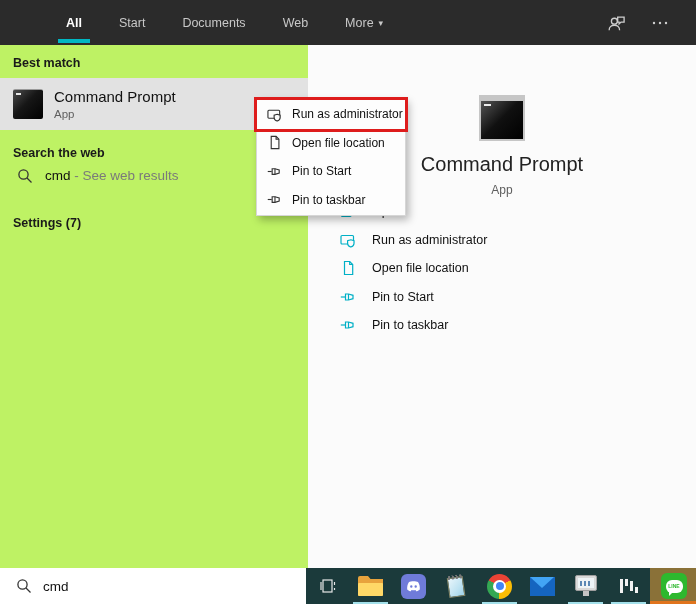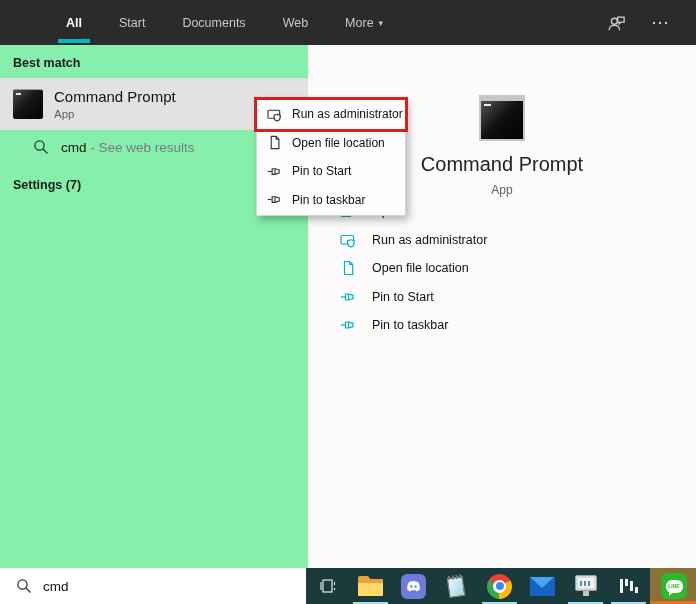--- a/index.html
+++ b/index.html
@@ -12,29 +12,29 @@
   .tab { display:flex; align-items:center; padding:0 2px; margin-right:33px; font-size:12.5px; color:#c8c8c8; cursor:pointer; position:relative; }
   .tab .caret { font-size:9px; margin-left:5px; color:#c8c8c8; }
   .tab.active { color:#ffffff; font-weight:bold;margin-left:44px; }
   .tab.active::after { content:""; position:absolute; left:-6px; right:-6px; bottom:2px; height:4px; background:#00b7c3; }
   .topbar-right { margin-left:auto; display:flex; align-items:center; gap:24px; padding-right:26px; }
   .topbar-icon { width:20px; height:20px; display:flex; align-items:center; justify-content:center; cursor:pointer; }
   .topbar-icon svg { stroke:#cfcfcf; fill:none; stroke-width:1.1; }
   .topbar-icon svg .fill { fill:#cfcfcf; stroke:none; }
 
   
-  .left-panel { position:absolute; left:0; top:45px; width:344px; height:523px; background:#86efac; border-right:1px solid #e0e0e0; }
+  .left-panel { position:absolute; left:0; top:45px; width:344px; height:523px; background:#bef264; border-right:1px solid #e0e0e0; }
   .section-header { font-size:12.5px; font-weight:bold; color:#1a1a1a; padding:11px 13px 8px 13px; }
   .bestmatch-row { height:52px; background:#e2e2e2; display:flex; align-items:center; padding-left:13px; cursor:pointer; }
   .cmd-icon-sm { width:30px; height:30px; border-radius:2px; background:linear-gradient(135deg,#4d4d4d 0%,#161616 45%,#000 100%); border-top:1px solid #9a9a9a; position:relative; flex:none; }
   .cmd-icon-sm::before { content:""; position:absolute; left:3px; top:3px; width:5px; height:1.5px; background:#e8e8e8; }
   .bm-text { margin-left:11px; }
   .bm-title { font-size:15px; color:#111; }
   .bm-sub { font-size:11.5px; color:#5f5f5f; margin-top:3px; }
-  .web-row { display:flex; align-items:center; height:34px; padding-left:33px; cursor:pointer; }
+  .web-row { display:flex; height:34px; padding-left:17px; cursor:pointer; }
   .web-row svg { stroke:#333; fill:none; stroke-width:1.3; flex:none; }
   .web-text { margin-left:12px; font-size:13.5px; color:#111; }
   .web-hint { color:#7a7a7a; }
 
   
   .right-panel { position:absolute; left:308px; top:45px; width:388px; height:523px; background:#fbfbfb; }
   .preview { text-align:center; padding-top:50px; }
   .cmd-icon-lg { width:46px; height:46px; margin:0 auto; background:linear-gradient(135deg,#555 0%,#101010 48%,#000 100%); border:2px solid #c6c6c6; border-top:6px solid #c6c6c6; position:relative; }
   .cmd-icon-lg::before { content:""; position:absolute; left:3px; top:3px; width:7px; height:2px; background:#ededed; }
   .preview-title { font-size:20px; color:#222; margin-top:12px; }
@@ -133,20 +133,21 @@
 
   <div class="left-panel">
     <div class="section-header">Best match</div>
     <div class="bestmatch-row">
       <div class="cmd-icon-sm"></div>
       <div class="bm-text">
         <div class="bm-title">Command Prompt</div>
         <div class="bm-sub">App</div>
       </div>
     </div>
+    <div class="section-header" style="padding-top:16px;">Search the web</div>
     <div class="web-row">
       <svg width="16" height="16" viewBox="0 0 16 16">
         <circle cx="6.5" cy="6.5" r="4.6"></circle>
           <line x1="10" y1="10" x2="14.5" y2="14.5"></line>
       </svg>
       <div class="web-text"><span>cmd</span><span class="web-hint"> - See web results</span></div>
     </div>
     <div class="section-header" style="padding-top:14px;">Settings (7)</div>
   </div>
 

